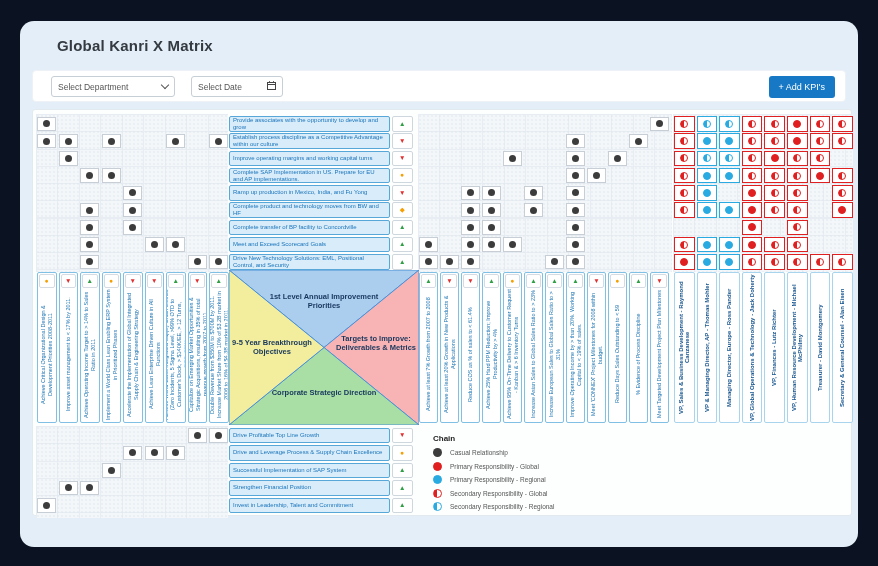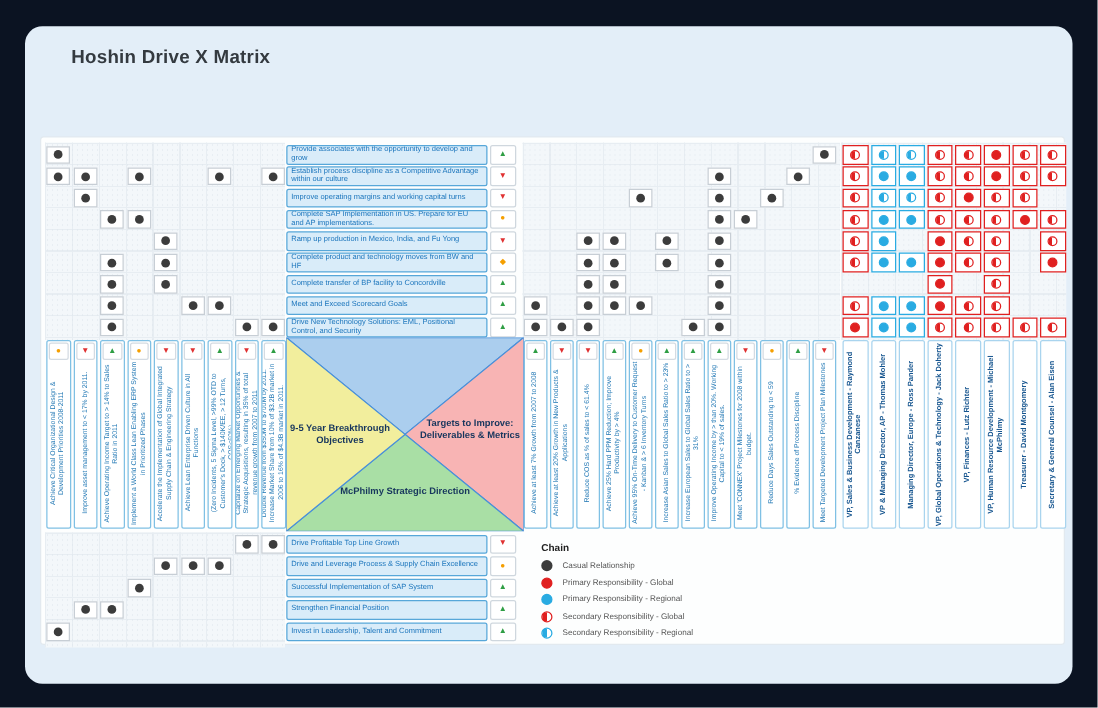--- a/index.html
+++ b/index.html
@@ -100,22 +100,40 @@
   .legend{position:absolute;left:400px;top:324px;width:190px;}
   .legend .ltitle{font-size:8px;font-weight:700;color:#222;margin-bottom:5px;}
   .legend .litem{display:flex;align-items:center;margin-bottom:4.5px;}
   .legend .litem .circ{width:9px;height:9px;margin-right:8px;flex:0 0 auto;}
   .legend .litem .ltext{font-size:6.5px;color:#555;}
 </style>
 </head>
 <body>
 
 <div class="card">
-  <div class="page-title">Hoshin Drive X Matrix</div>
+  <div class="page-title">Global Kanri X Matrix</div>
 
+  <div class="toolbar">
+    <div class="select dept">
+      <span>Select Department</span>
+      <span class="chev"></span>
+    </div>
+    <div class="select date">
+      <span>Select Date</span>
+      <span>
+        <svg width="9" height="9" viewBox="0 0 9 9">
+          <rect x="0.5" y="1.5" width="8" height="7" fill="none" stroke="#444" stroke-width="1"></rect>
+          <line x1="0.5" y1="3.5" x2="8.5" y2="3.5" stroke="#444" stroke-width="1"></line>
+          <line x1="2.5" y1="0.2" x2="2.5" y2="2" stroke="#444" stroke-width="1"></line>
+          <line x1="6.5" y1="0.2" x2="6.5" y2="2" stroke="#444" stroke-width="1"></line>
+        </svg>
+      </span>
+    </div>
+    <button class="add-btn">+ Add KPI's</button>
+  </div>
 
   <div class="matrix">
 
     <div class="gridbg" style="left:3px;top:4px;width:192px;height:158px;"></div>
     <div class="gridbg" style="left:385px;top:4px;width:254px;height:158px;"></div>
     <div class="gridbg" style="left:640px;top:4px;width:180px;height:158px;"></div>
     <div class="gridbg" style="left:3px;top:316px;width:192px;height:92px;"></div>
 
     <div id="priority-rows">
         <div class="rowbox" style="left:196px;top:6px;width:161px;height:15.5px;">
@@ -724,23 +742,24 @@
         </div>
       </div>
 
     <div class="diamond-wrap">
       <svg width="190" height="155" viewBox="0 0 190 155">
         <polygon points="0,0 190,0 95,77.5" fill="#abceee" stroke="#4a90d9" stroke-width="1"></polygon>
         <polygon points="190,0 190,155 95,77.5" fill="#f8b4b4" stroke="#4a90d9" stroke-width="1"></polygon>
         <polygon points="0,155 190,155 95,77.5" fill="#a9dfa5" stroke="#4a90d9" stroke-width="1"></polygon>
         <polygon points="0,0 0,155 95,77.5" fill="#f2ee9d" stroke="#4a90d9" stroke-width="1"></polygon>
       </svg>
+      <div class="dlabel" style="left:35px;top:22px;width:120px;">1st Level Annual Improvement Priorities</div>
       <div class="dlabel" style="left:2px;top:68px;width:82px;">9-5 Year Breakthrough Objectives</div>
       <div class="dlabel" style="left:106px;top:64px;width:82px;">Targets to Improve: Deliverables &amp; Metrics</div>
-      <div class="dlabel" style="left:40px;top:118px;width:110px;">McPhilmy Strategic Direction</div>
+      <div class="dlabel" style="left:40px;top:118px;width:110px;">Corporate Strategic Direction</div>
     </div>
 
     <div class="legend">
       <div class="ltitle">Chain</div>
       <div id="legend-items">
           <div class="litem">
             <span class="circ" style="background: rgb(60, 60, 60);"></span>
             <span class="ltext">Casual Relationship</span>
           </div>
           <div class="litem">

